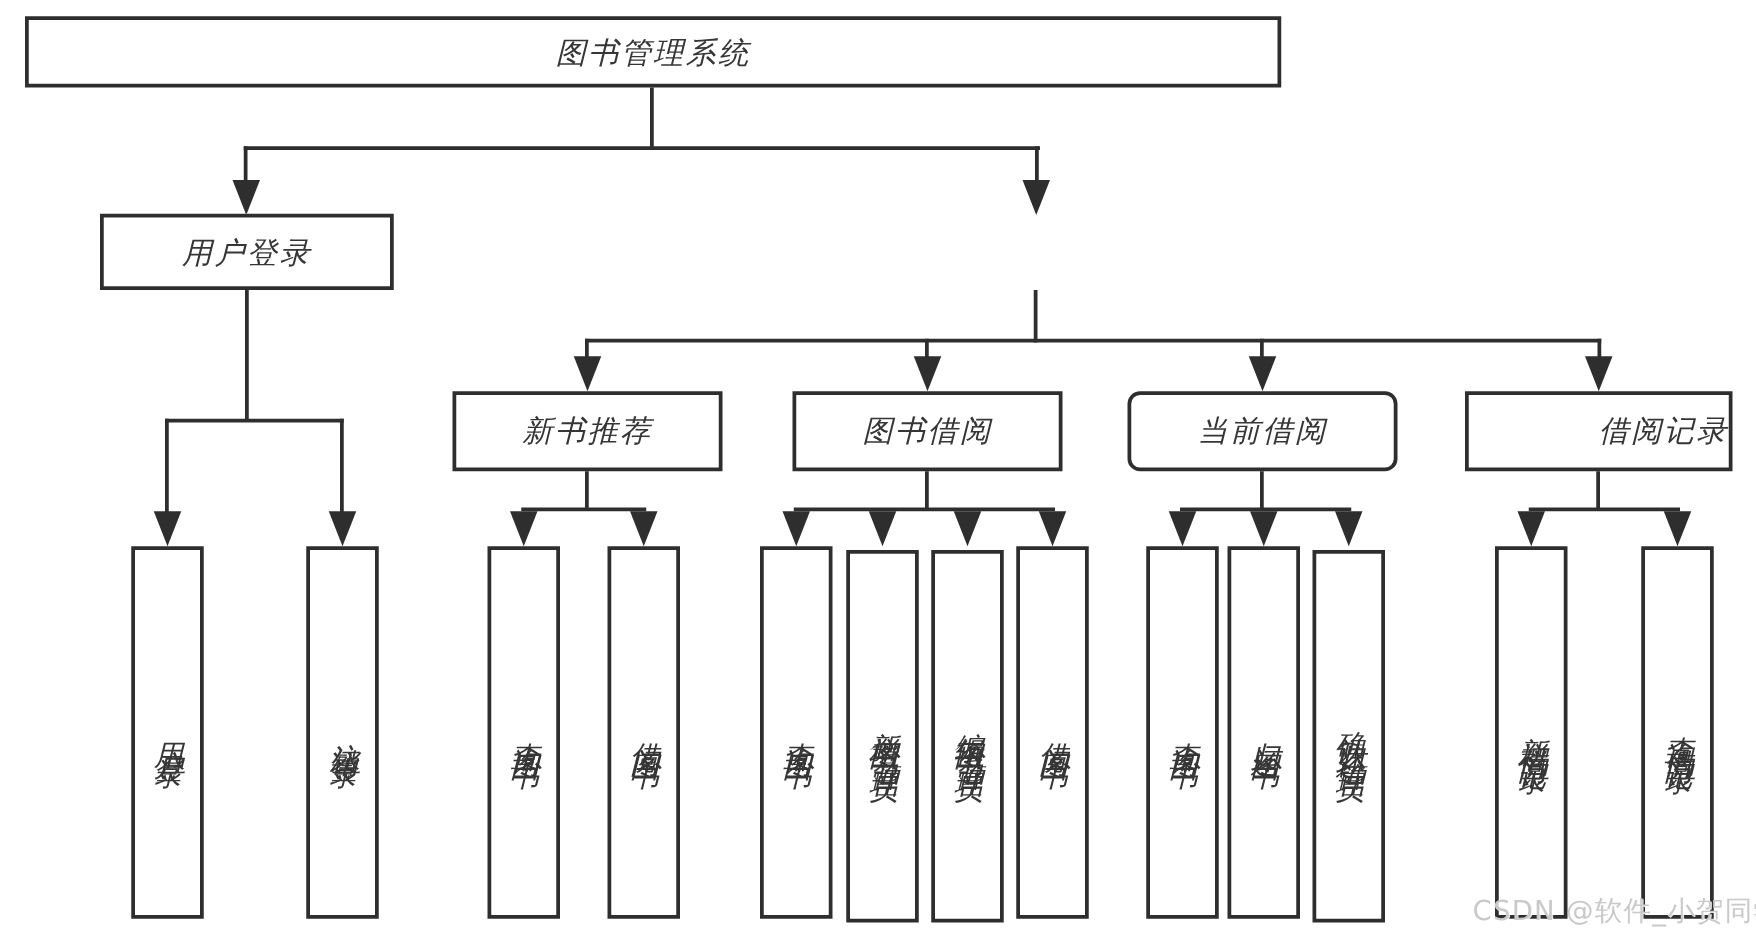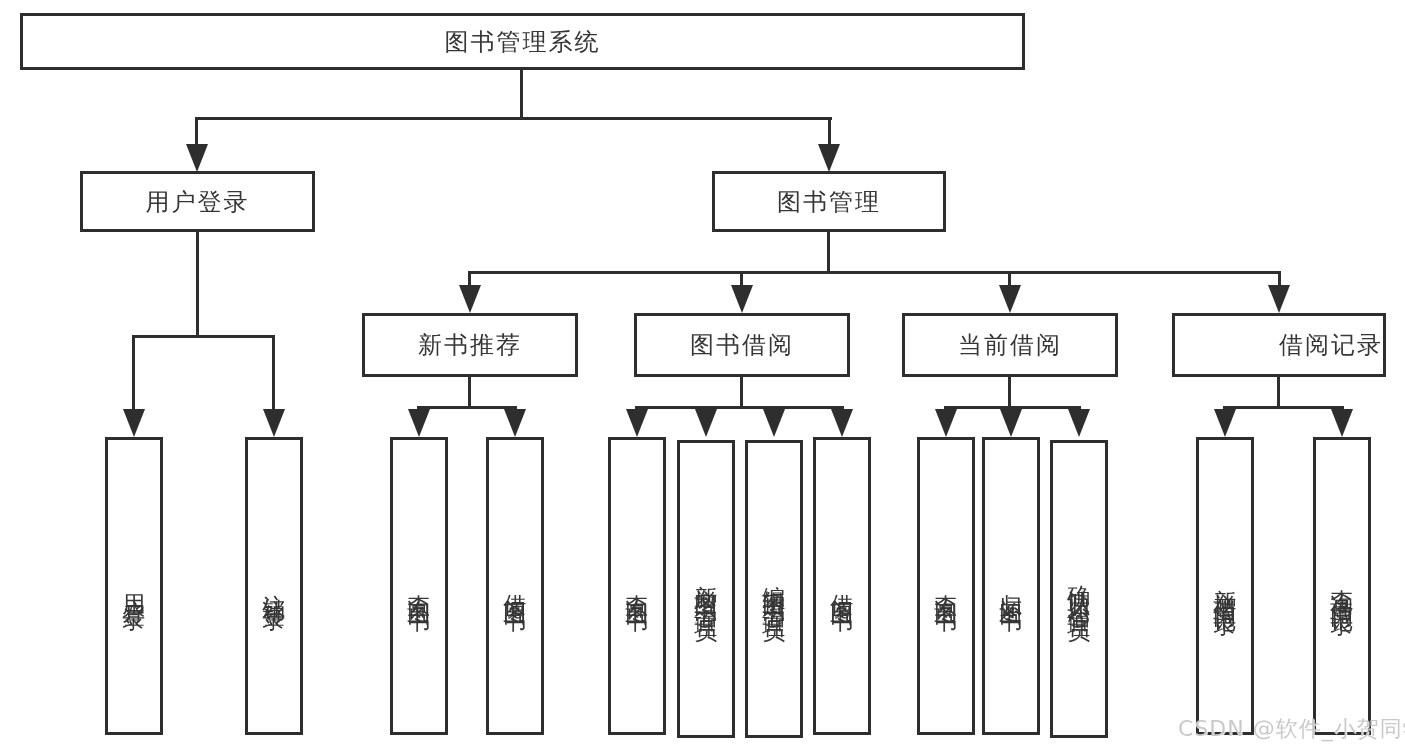--- a/index.html
+++ b/index.html
@@ -4,20 +4,21 @@
 <style>
   html,body{margin:0;padding:0;background:#ffffff;}
   #stage{
     position:relative;width:1405px;height:747px;background:#ffffff;overflow:hidden;
     font-family:"DejaVu Sans","Liberation Sans",sans-serif;
   }
   .box{
     position:absolute;background:#ffffff;border:3px solid #2e2e2e;
     display:flex;align-items:center;justify-content:center;box-sizing:border-box;
     color:#363636;
+    font-style:italic;
   }
   .hlabel{font-size:24px;letter-spacing:2px;white-space:nowrap;color:#363636;}
   .leaf .vlabel{
     writing-mode:vertical-rl;text-orientation:mixed;
     font-size:23px;letter-spacing:5px;line-height:1.15;color:#363636;white-space:nowrap;
   }
   .vline,.hline{position:absolute;background:#2e2e2e;}
   .vline{width:3px;}
   .hline{height:3px;}
   .tri{
@@ -43,23 +44,20 @@
   <div class="vline" style="left:520px;top:70px;height:48px;"></div>
   <div class="hline" style="left:195px;top:117px;width:637px;"></div>
   <div class="vline" style="left:195px;top:117px;height:30px;"></div>
   <div class="tri" style="left:186px;top:144px;"></div>
   <div class="vline" style="left:828px;top:117px;height:30px;"></div>
   <div class="tri" style="left:818px;top:144px;"></div>
 
   <div class="box" style="left:80px;top:171px;width:235px;height:61px;">
     <span class="hlabel">用户登录</span>
   </div>
-  <div class="box" style="left:712px;top:171px;width:234px;height:61px;">
-    <span class="hlabel">图书管理</span>
-  </div>
 
   <div class="vline" style="left:196px;top:232px;height:105px;"></div>
   <div class="hline" style="left:132px;top:335px;width:143px;"></div>
   <div class="vline" style="left:132px;top:335px;height:76px;"></div>
   <div class="tri" style="left:123px;top:409px;"></div>
   <div class="vline" style="left:272px;top:335px;height:76px;"></div>
   <div class="tri" style="left:263px;top:409px;"></div>
 
   <div class="vline" style="left:827px;top:232px;height:42px;"></div>
   <div class="hline" style="left:468px;top:271px;width:813px;"></div>
@@ -71,21 +69,21 @@
   <div class="tri" style="left:999px;top:285px;"></div>
   <div class="vline" style="left:1278px;top:271px;height:16px;"></div>
   <div class="tri" style="left:1268px;top:285px;"></div>
 
   <div class="box" style="left:634px;top:313px;width:216px;height:64px;">
     <span class="hlabel">图书借阅</span>
   </div>
   <div class="box" style="left:362px;top:313px;width:216px;height:64px;">
     <span class="hlabel">新书推荐</span>
   </div>
-  <div class="box" style="left:902px;top:313px;width:216px;height:64px;">
+  <div class="box" style="left:902px;top:313px;width:216px;height:64px;border-radius:10px;">
     <span class="hlabel">当前借阅</span>
   </div>
   <div class="box" style="left:1172px;top:313px;width:214px;height:64px;justify-content:flex-end;">
     <span class="hlabel">借阅记录</span>
   </div>
 
   <div class="vline" style="left:468px;top:377px;height:31px;"></div>
   <div class="hline" style="left:417px;top:406px;width:100px;"></div>
   <div class="tri" style="left:408px;top:409px;"></div>
   <div class="tri" style="left:504px;top:409px;"></div>

